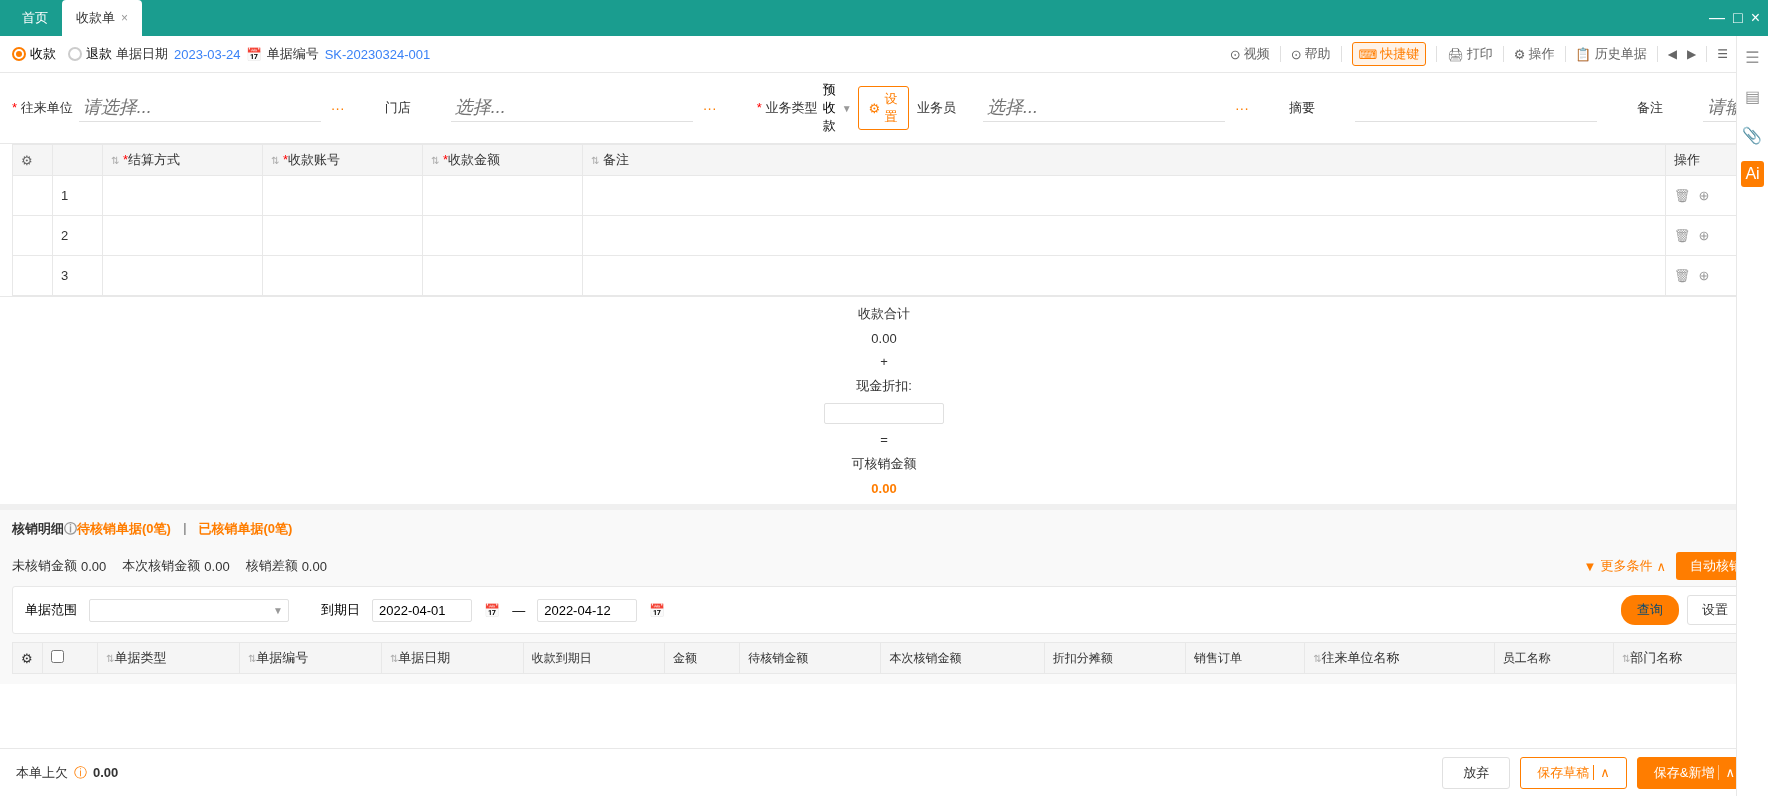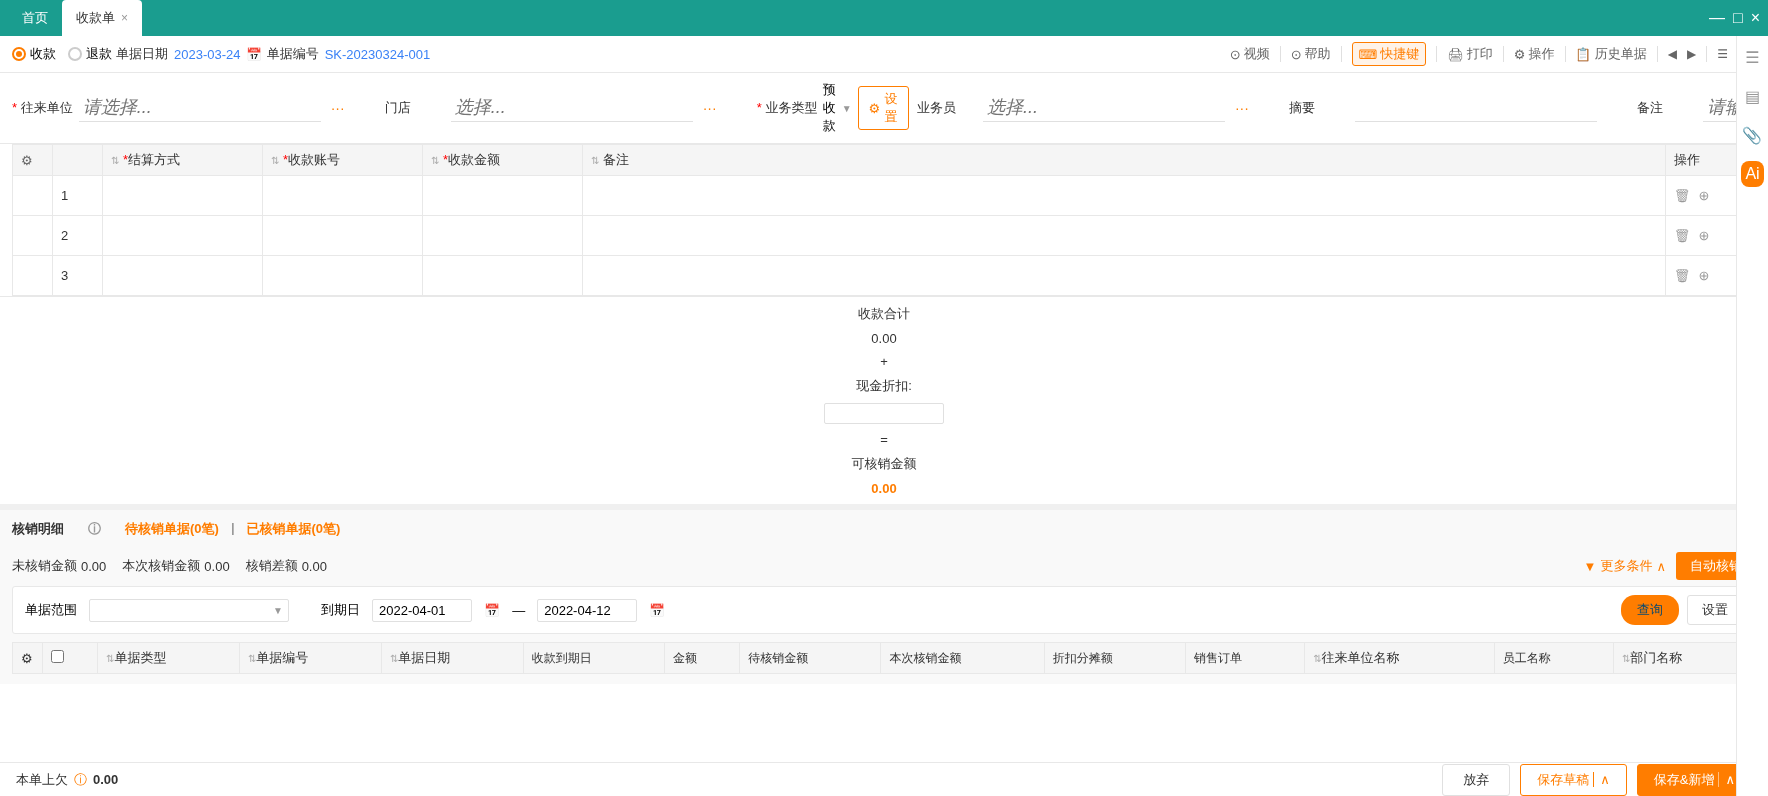--- a/index.html
+++ b/index.html
@@ -151,21 +151,21 @@
     }
 
     
     .verification-section {
       background: #f9f9f9;
       border-top: 6px solid #f0f0f0;
       padding: 10px 12px;
     }
     .section-title {
       font-size: 14px; font-weight: bold; color: #333;
-      display: flex; align-items: flex-end; gap: 24px; margin-bottom: 8px;
+      display: flex; align-items: flex-end; gap: 0; margin-bottom: 8px;
     }
     .info-icon { color: #999; cursor: pointer; }
     .tab-links { display: flex; gap: 12px; }
     .tab-link { color: #ff7d00; cursor: pointer; font-size: 13px; }
     .tab-link span { color: #ff7d00; }
 
     .stats-row {
       display: flex; align-items: center; gap: 16px;
       padding: 6px 0; color: #333;
     }
@@ -212,21 +212,21 @@
     }
     .checkbox-cell { width: 30px; text-align: center; }
     input[type=checkbox] { cursor: pointer; }
 
     
     .bottom-bar {
       position: fixed;
       bottom: 0;
       left: 0;
       right: 0;
-      height: 34px;
+      height: 48px;
       background: #fff;
       border-top: 1px solid #e8e8e8;
       display: flex;
       align-items: center;
       padding: 0 16px;
       gap: 12px;
     }
     .bottom-bar-left { display: flex; align-items: center; gap: 6px; color: #333; }
     .bottom-bar-right { margin-left: auto; display: flex; gap: 10px; }
     .btn-discard {
@@ -254,21 +254,21 @@
       border-left: 1px solid #e8e8e8;
       display: flex;
       flex-direction: column;
       align-items: center;
       padding: 8px 0;
       gap: 12px;
       height: 760px;
       z-index: 100;
     }
     .sidebar-icon { color: #999; cursor: pointer; font-size: 16px; padding: 4px; }
-    .sidebar-icon.active { color: #ff7d00; background: #ff7d00; color: #fff; border-radius: 8px; padding: 4px; }
+    .sidebar-icon.active { color: #ff7d00; background: #ff7d00; color: #fff; border-radius: 3px; padding: 4px; }
   </style>
 </head>
 <body>
 
 <div class="tab-bar">
   <div class="tab-item home">
     <span>首页</span>
   </div>
   <div class="tab-item active">
     <span>收款单</span>

